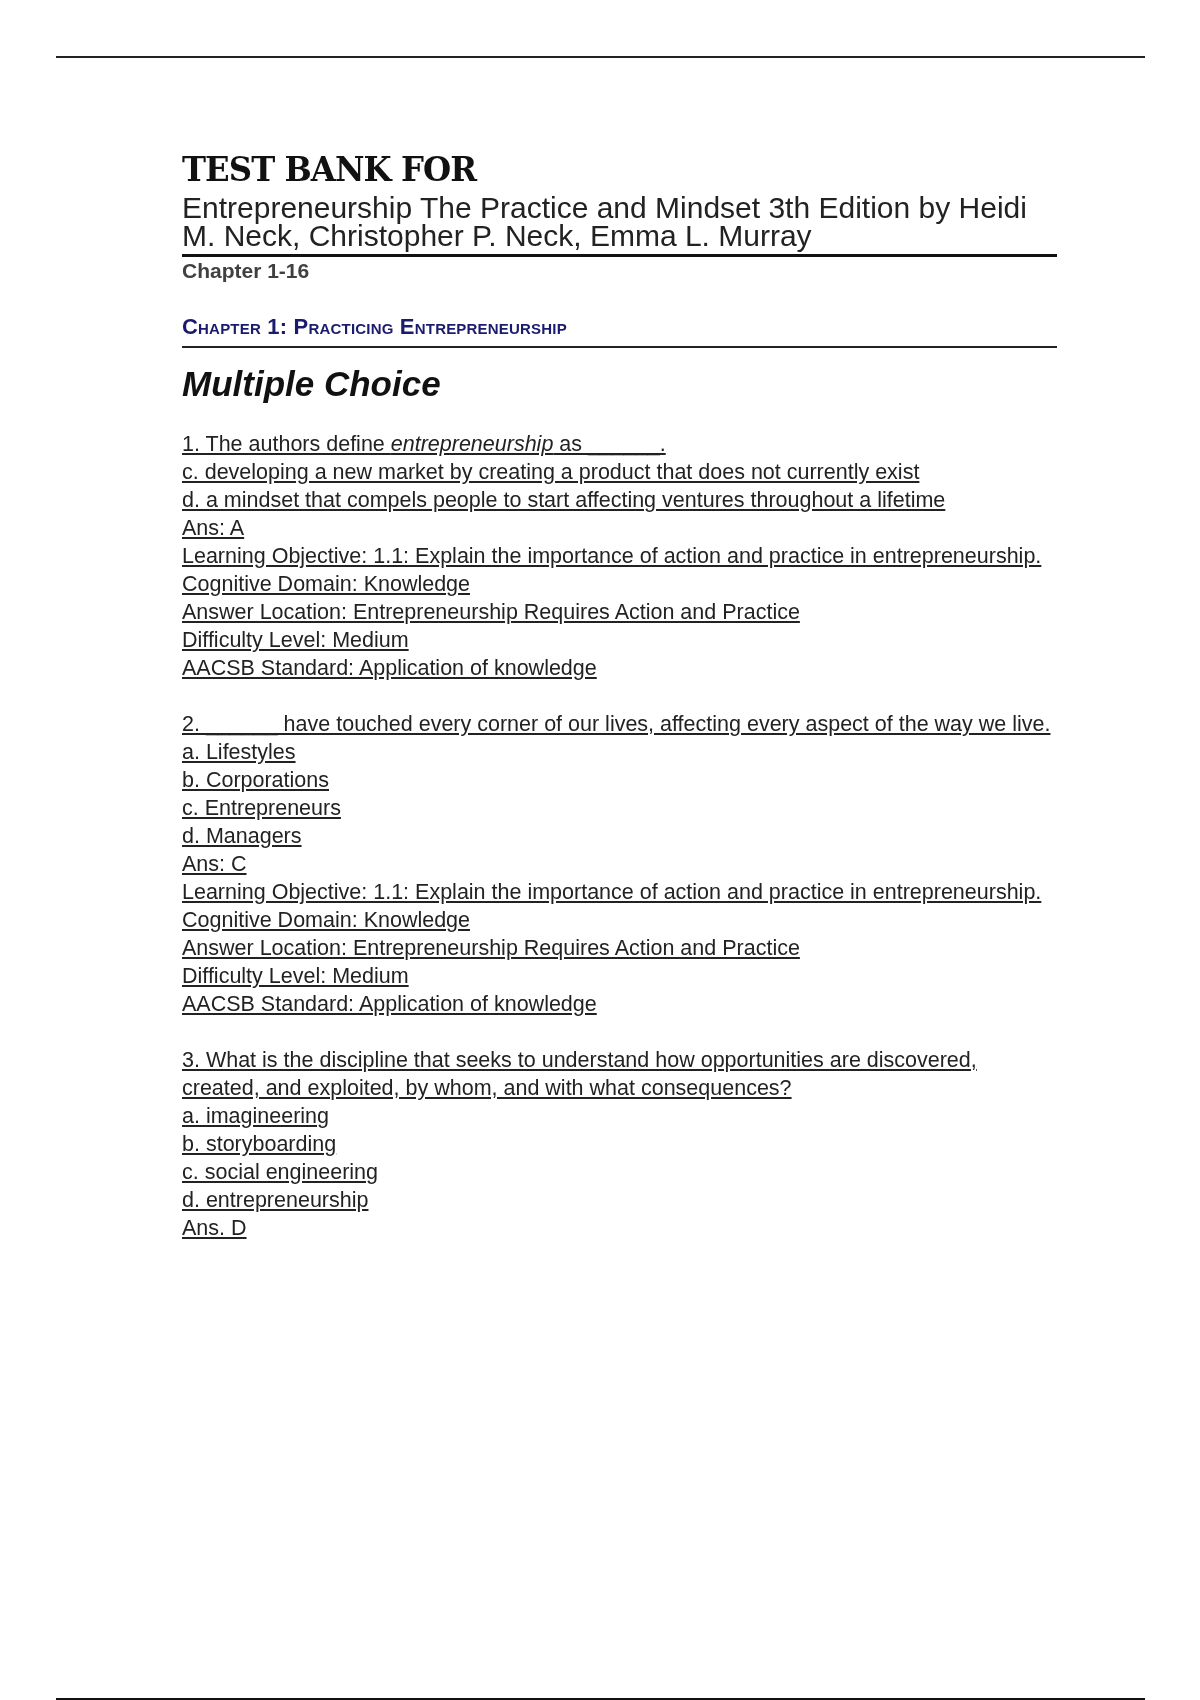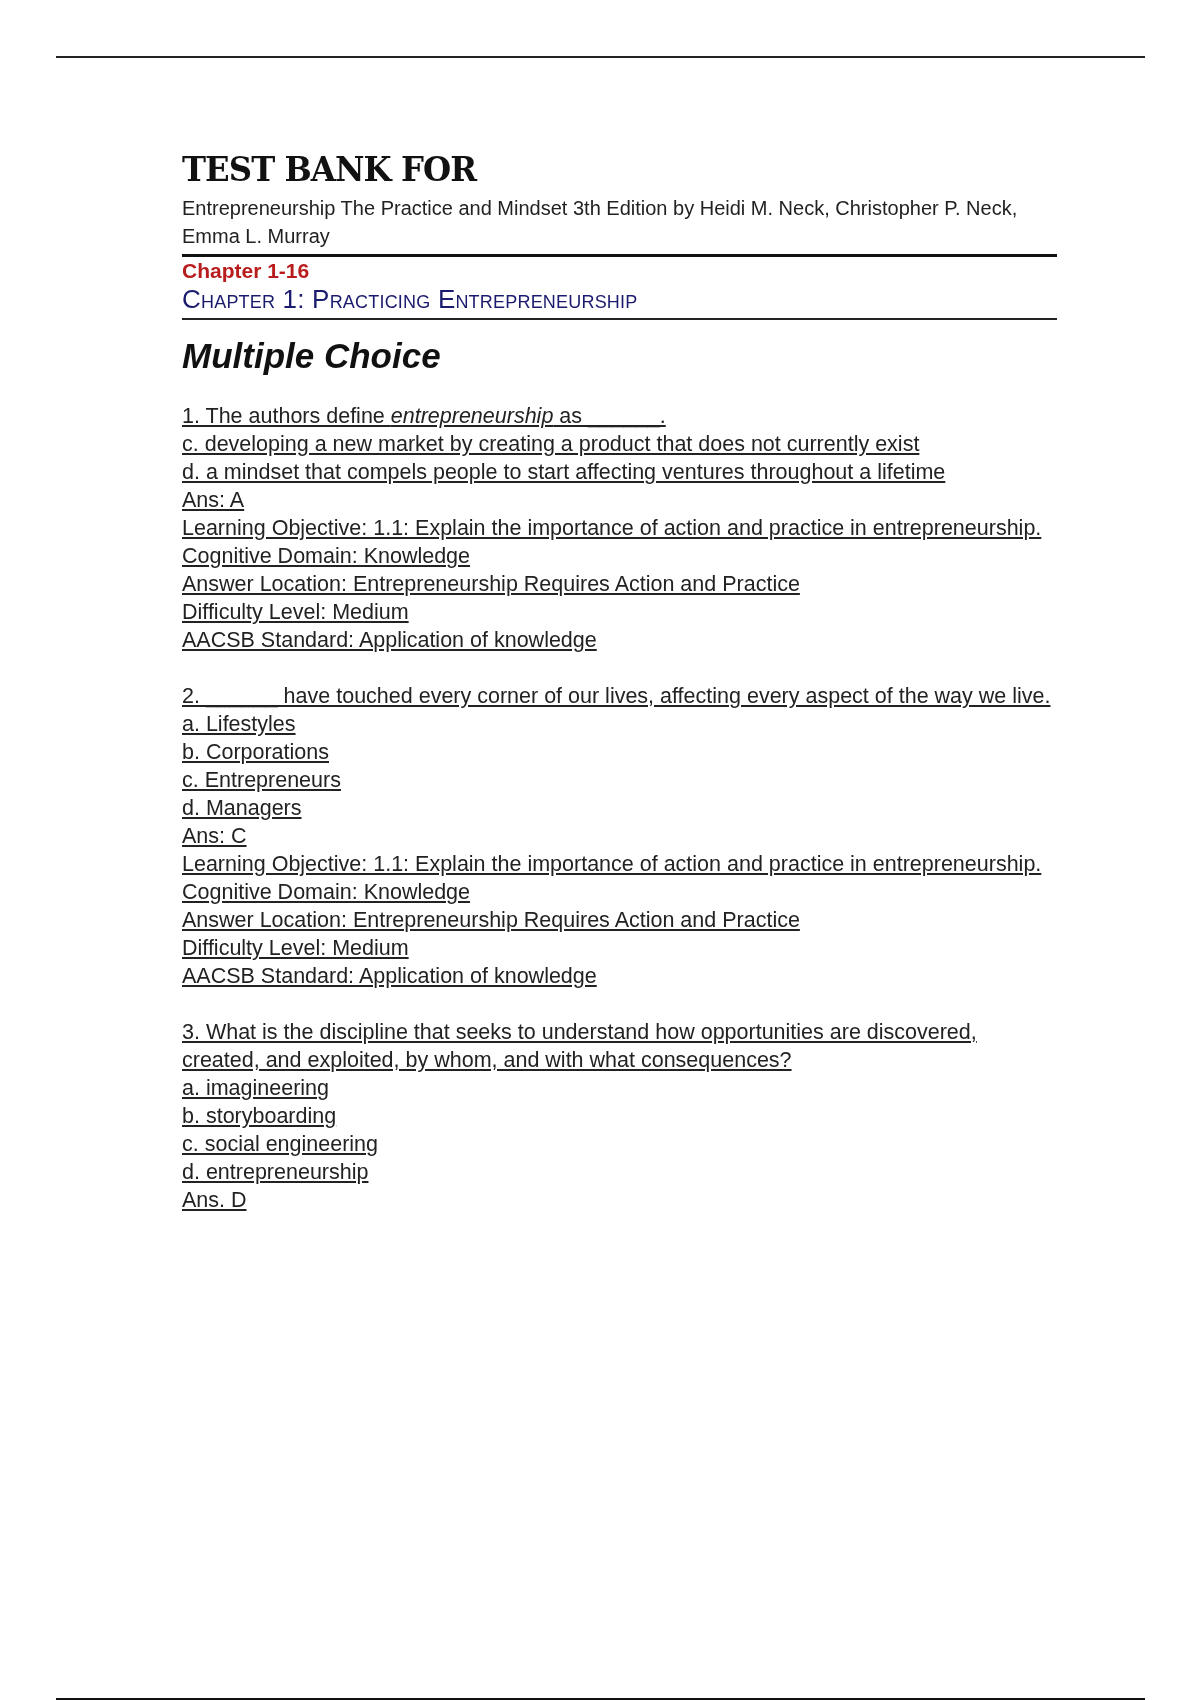--- a/index.html
+++ b/index.html
@@ -1,24 +1,24 @@
 <!DOCTYPE html>
 <html><head>
   <meta charset="utf-8">
   <style>
     html, body { margin: 0; padding: 0; background: #ffffff; }
     body { width: 1200px; height: 1700px; position: relative; overflow: hidden; color: #1a1a1a; }
     .rule-top { position: absolute; left: 56px; top: 56px; width: 1089px; height: 2px; background: #222; }
     .rule-bottom { position: absolute; left: 56px; top: 1698px; width: 1089px; height: 2px; background: #111; }
     .page { position: absolute; left: 182px; top: 150px; width: 875px; font-family: "Liberation Sans", sans-serif; }
     .title { font-family: "DejaVu Serif", serif; font-weight: bold; font-size: 34px; letter-spacing: -1px; line-height: 38px; color: #111; transform: scaleX(0.95); transform-origin: left; margin: 0; }
-    .subtitle { font-size: 20px; line-height: 28px; color: #222; margin-top: 6px; }
+    .subtitle { font-size: 30px; line-height: 28px; color: #222; margin-top: 6px; }
     .hr-thick { height: 3px; background: #111; margin-top: 4px; }
-    .chapter-range { font-size: 21px; font-weight: bold; line-height: 28px; color: #b91c1c; }
-    .chapter-heading { font-size: 26px; font-weight: normal; color: #1a1a6e; line-height: 28px; font-variant: small-caps; letter-spacing: 0.2px; }
+    .chapter-range { font-size: 21px; font-weight: bold; line-height: 28px; color: #404040; }
+    .chapter-heading { margin-top: 28px; font-size: 22px; font-weight: bold; color: #1a1a6e; line-height: 28px; font-variant: small-caps; letter-spacing: 0.2px; }
     .hr-thin { height: 2px; background: #222; margin-top: 5px; }
     .section-title { margin-top: 20px; font-size: 35px; font-weight: bold; font-style: italic; line-height: 32px; color: #111; }
     .questions { margin-top: 30px; }
     .question { font-size: 21.5px; line-height: 28px; color: #222; margin-bottom: 28px; }
     .question div { margin: 0; text-decoration: underline; }
     em { font-style: italic; }
   </style>
 </head>
 <body>
 

